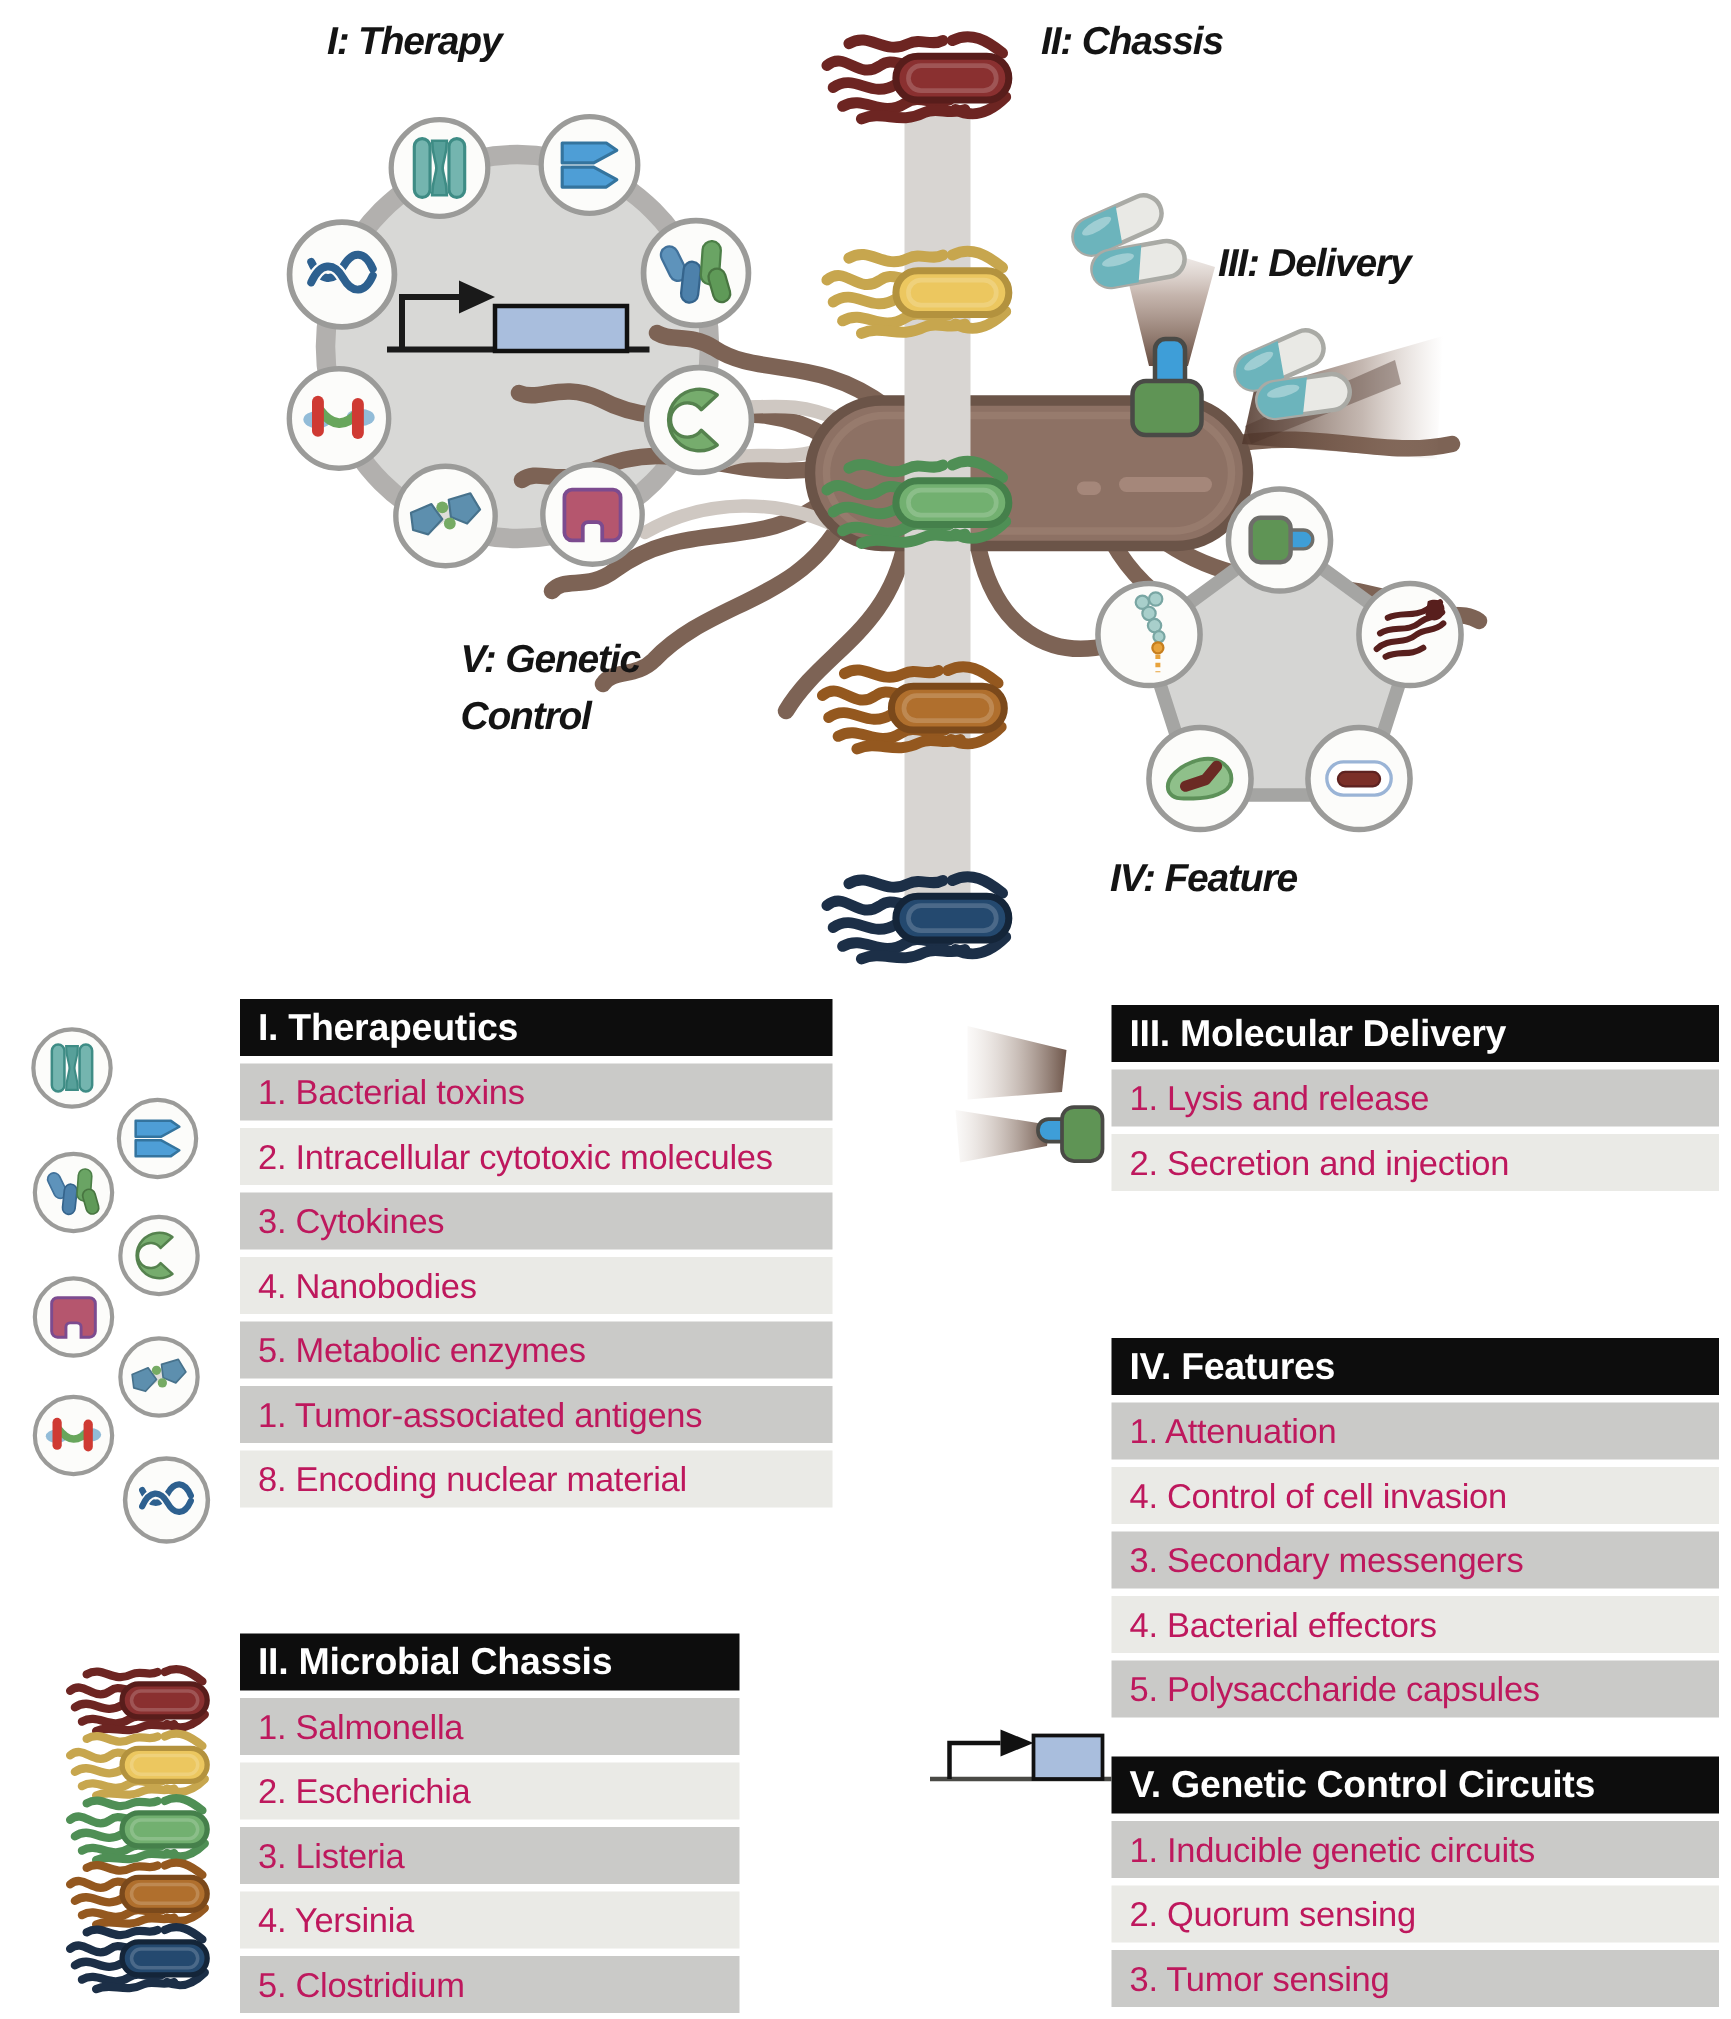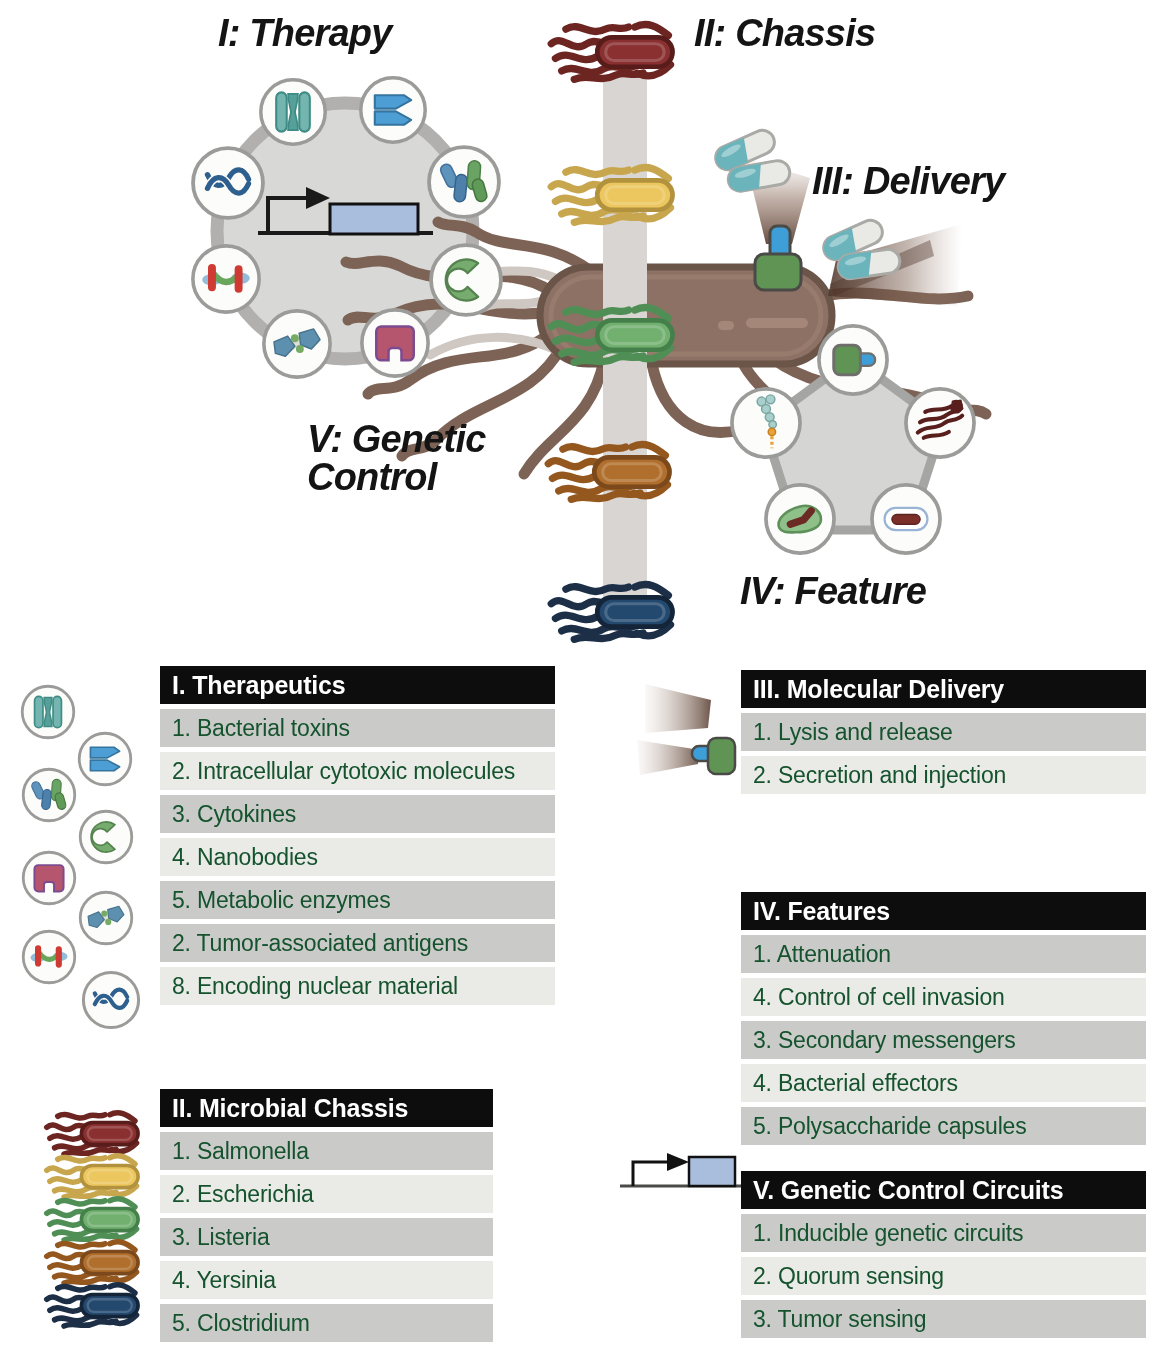--- a/index.html
+++ b/index.html
@@ -1,27 +1,27 @@
 <!DOCTYPE html>
 <html><head>
 <meta charset="utf-8">
 <style>
   html,body{margin:0;padding:0;background:#ffffff;}
   body{width:1154px;height:1346px;position:relative;overflow:hidden;
        font-family:"Liberation Sans",sans-serif;}
   .abs{position:absolute;}
-  .seclabel{font-weight:bold;font-style:italic;font-size:38px;color:#141414;
+  .seclabel{font-weight:bold;font-style:italic;font-size:26px;color:#141414;
             letter-spacing:-0.8px;white-space:nowrap;}
   .seclabel .l2{display:block;}
   .list{position:absolute;display:flex;flex-direction:column;gap:5px;margin-top:16px;}
   .lheader{height:38px;background:#0d0d0d;color:#ffffff;font-weight:bold;
            font-size:25px;line-height:38px;padding-left:12px;box-sizing:border-box;
            white-space:nowrap;letter-spacing:-0.2px;}
   .lrow{height:38px;font-size:23px;line-height:38px;padding-left:12px;
-        box-sizing:border-box;color:#14532d;white-space:nowrap;letter-spacing:-0.2px;}
+        box-sizing:border-box;color:#be185d;white-space:nowrap;letter-spacing:-0.2px;}
   .dark{background:#cacac8;}
   .light{background:#eaeae6;}
   svg{display:block;}
 </style>
 </head>
 <body>
 
 <svg class="abs" style="left:0;top:0" width="1154" height="648" viewBox="0 0 1154 648">
   <defs>
     <linearGradient id="gradUp" x1="0" y1="1" x2="0" y2="0">
@@ -231,21 +231,21 @@
   <span class="l2">Control</span>
 </div>
 
 <div class="list" id="list-ther" style="left:160px;top:650px;width:395px">
   <div class="lheader">I.  Therapeutics</div>
   <div class="lrow dark">1. Bacterial toxins</div>
   <div class="lrow light">2. Intracellular cytotoxic molecules</div>
   <div class="lrow dark">3. Cytokines</div>
   <div class="lrow light">4. Nanobodies</div>
   <div class="lrow dark">5. Metabolic enzymes</div>
-  <div class="lrow dark">2. Tumor-associated antigens</div>
+  <div class="lrow dark">1. Tumor-associated antigens</div>
   <div class="lrow light">8. Encoding nuclear material</div>
 </div>
 
 <div class="list" id="list-chassis" style="left:160px;top:1073px;width:333px">
   <div class="lheader">II. Microbial Chassis</div>
   <div class="lrow dark">1. Salmonella</div>
   <div class="lrow light">2. Escherichia</div>
   <div class="lrow dark">3. Listeria</div>
   <div class="lrow light">4. Yersinia</div>
   <div class="lrow dark">5. Clostridium</div>

